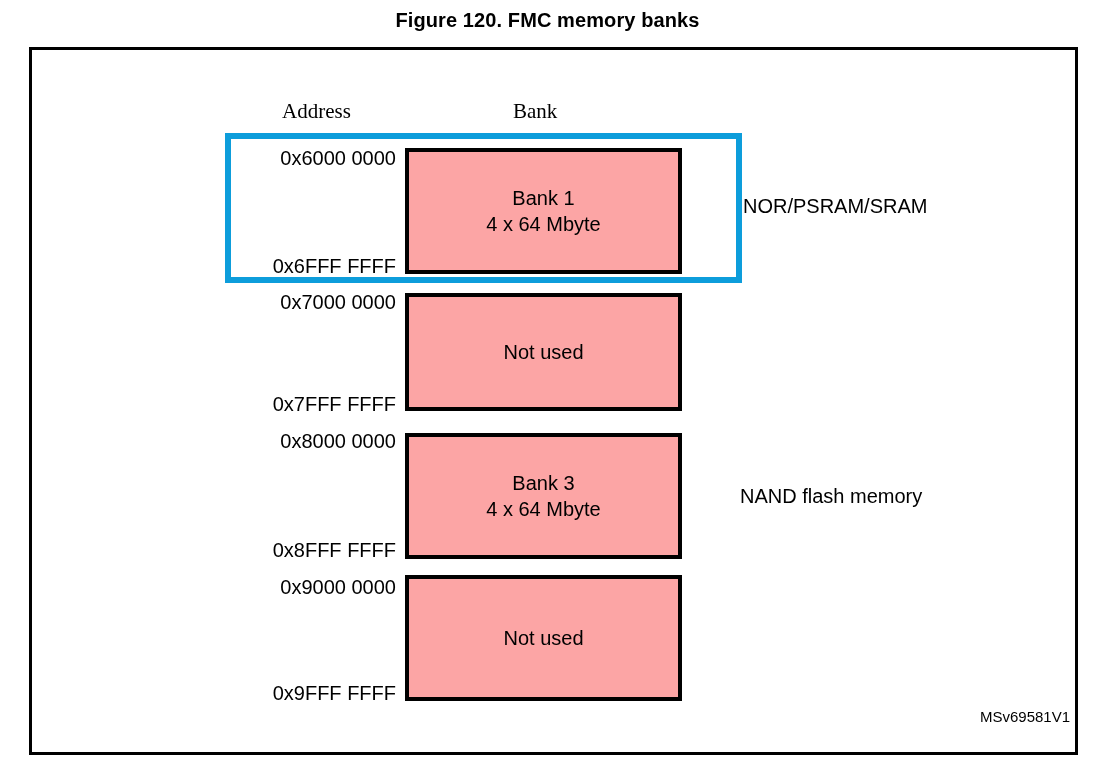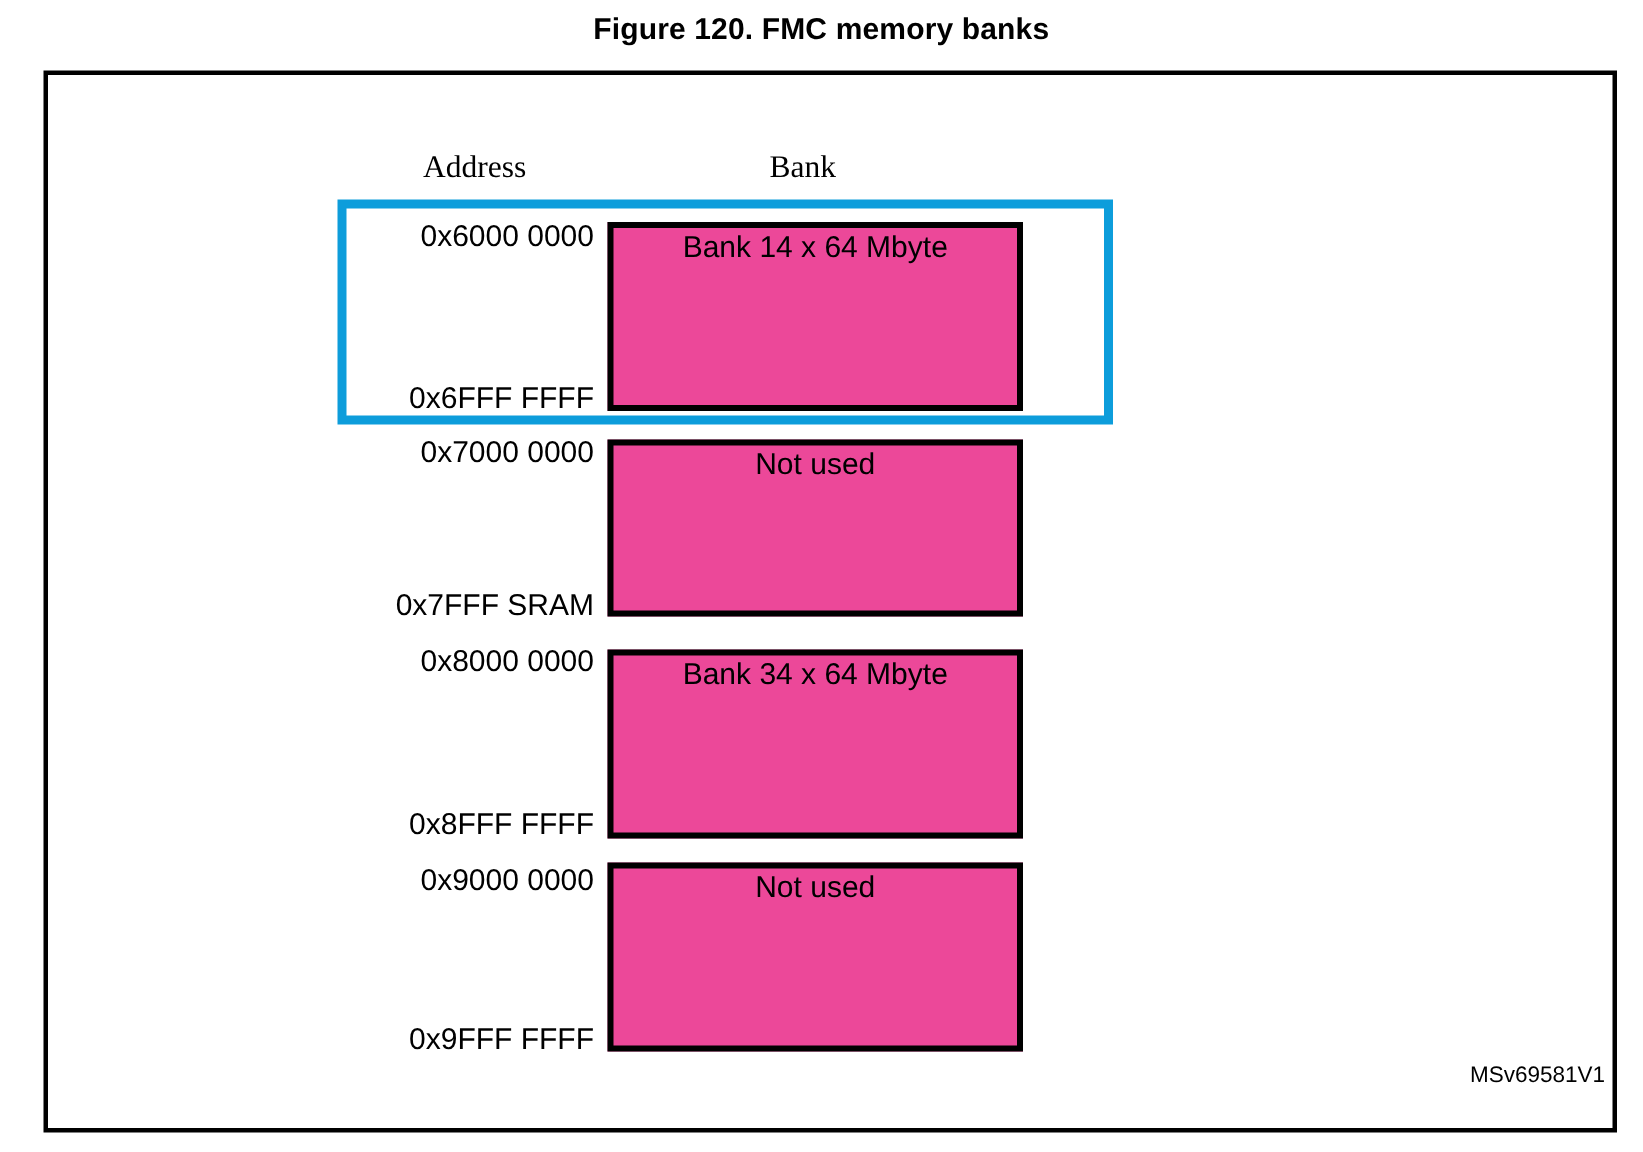--- a/index.html
+++ b/index.html
@@ -56,23 +56,24 @@
   .col-head-bank    { left: 510px; top: 96px; }
   .col-head-memtype { left: 703px; top: 94px; }
 
   
   .bank-box {
     position: absolute;
     left: 402px;
     width: 277px;
     border: 4px solid #000000;
     box-sizing: border-box;
-    background: #ec4899;
+    background: #fca5a5;
     display: flex;
-    align-items: flex-start;
+    flex-direction: column;
+    align-items: center;
     justify-content: center;
   }
   .bank-line {
     font-size: 20px;
     line-height: 26px;
     color: #000000;
     white-space: nowrap;
   }
   .bank-box-1 { top: 145px; height: 126px; }
   .bank-box-2 { top: 290px; height: 118px; }
@@ -154,21 +155,21 @@
     </div>
     <div class="bank-box bank-box-1" style="left:373px; top:98px;">
       <div class="bank-line">Bank 1</div>
       <div class="bank-line">4 x 64 Mbyte</div>
     </div>
 
     <div class="addr-wrap addr-7000" style="left:204px; top:241px;">
       <div class="addr">0x7000 0000</div>
     </div>
     <div class="addr-wrap addr-7fff" style="left:204px; top:343px;">
-      <div class="addr">0x7FFF SRAM</div>
+      <div class="addr">0x7FFF FFFF</div>
     </div>
     <div class="bank-box bank-box-2" style="left:373px; top:243px;">
       <div class="bank-line">Not used</div>
     </div>
 
     <div class="addr-wrap addr-8000" style="left:204px; top:380px;">
       <div class="addr">0x8000 0000</div>
     </div>
     <div class="addr-wrap addr-8fff" style="left:204px; top:489px;">
       <div class="addr">0x8FFF FFFF</div>
@@ -181,19 +182,21 @@
     <div class="addr-wrap addr-9000" style="left:204px; top:526px;">
       <div class="addr">0x9000 0000</div>
     </div>
     <div class="addr-wrap addr-9fff" style="left:204px; top:632px;">
       <div class="addr">0x9FFF FFFF</div>
     </div>
     <div class="bank-box bank-box-4" style="left:373px; top:525px;">
       <div class="bank-line">Not used</div>
     </div>
 
+    <div class="memtype" style="left:711px; top:145px;">NOR/PSRAM/SRAM</div>
+    <div class="memtype" style="left:708px; top:435px;">NAND flash memory</div>
 
     <div class="highlight-box" style="left:193px; top:83px;"></div>
 
     <div class="figure-id" style="left:948px; top:658px;text-align:center;">MSv69581V1</div>
 
   </div>
 </div>
 
 </body></html>

